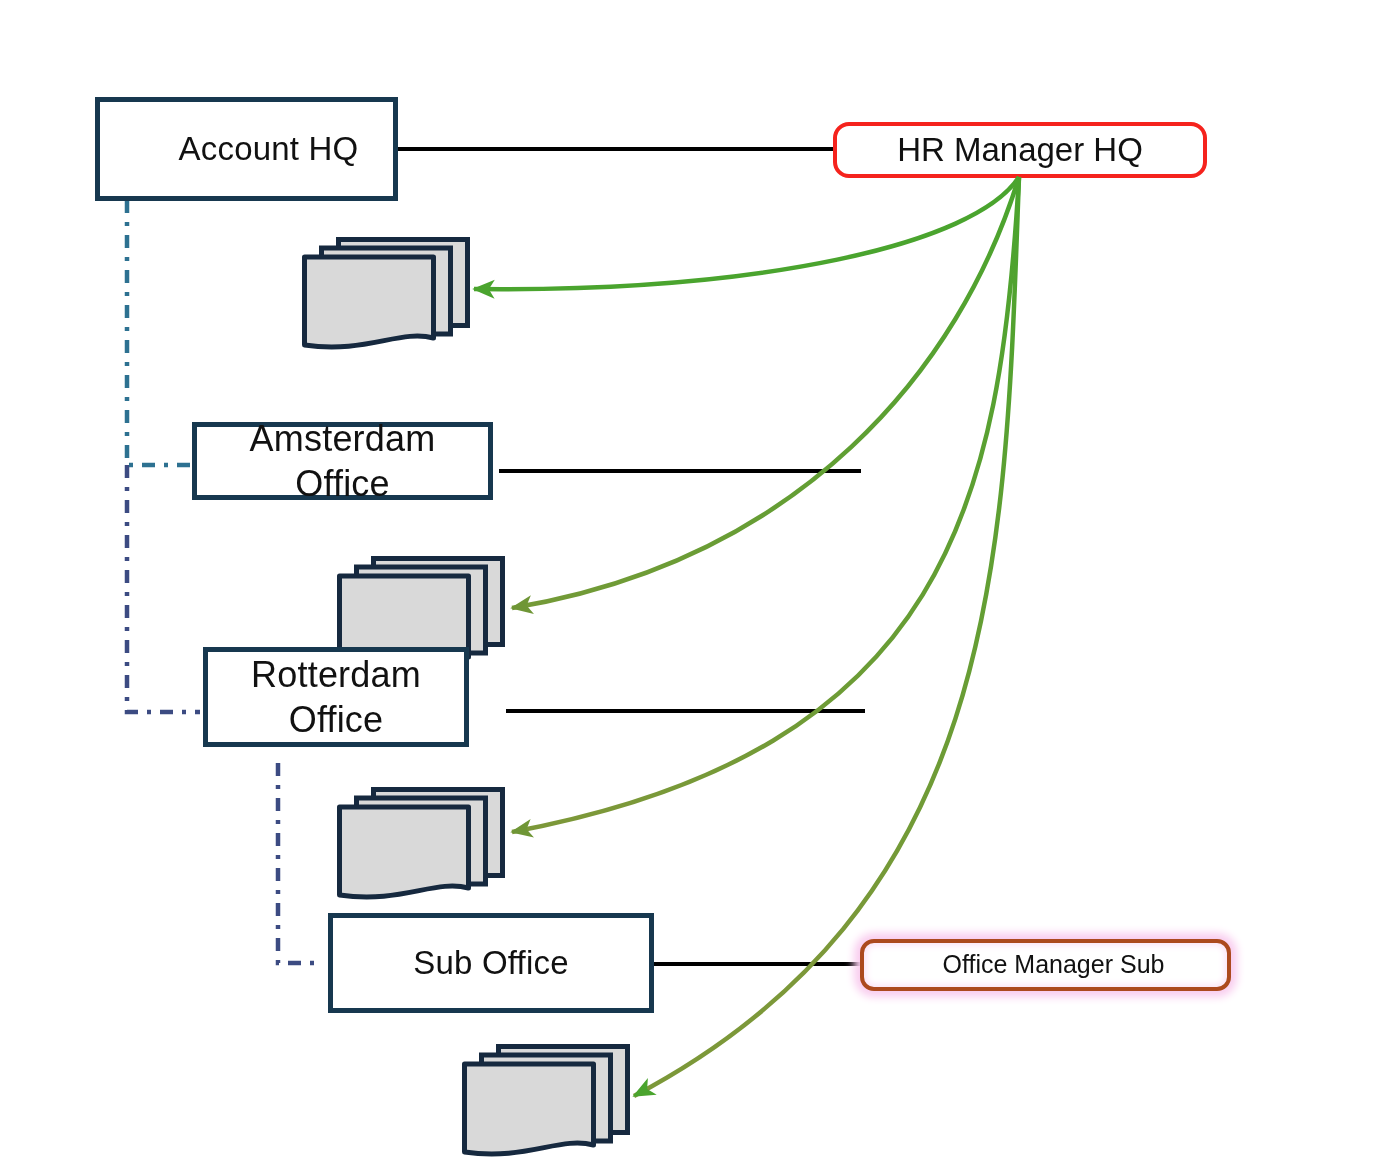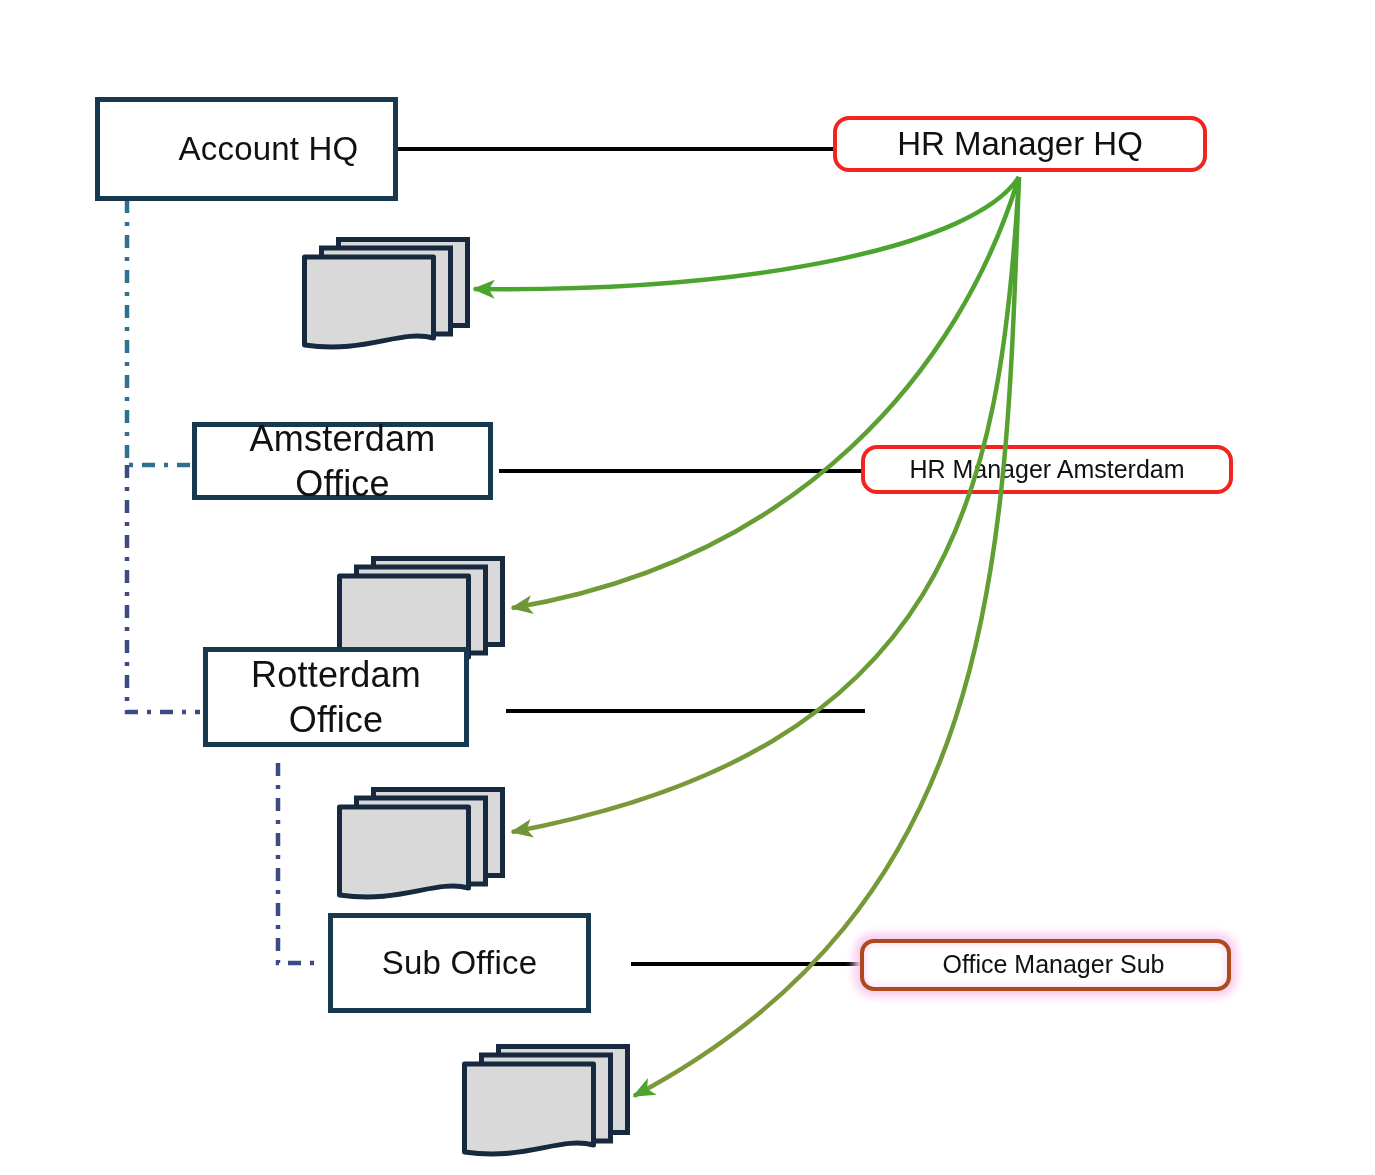--- a/index.html
+++ b/index.html
@@ -35,26 +35,26 @@
   }
   .manager-brown{
     border:4px solid #ac4a1e;
     border-radius:14px;
     box-shadow:0 0 9px 6px #f9cdef, inset 0 0 7px 2px #fbdff5;
   }
   .big-label{font-size:33px;}
   .small-label{font-size:25px;}
 
   #account-hq   {left:95px;  top:97px;  width:303px; height:104px;padding-left:44px;}
-  #hr-hq        {left:833px; top:116px; width:374px; height:56px;}
+  #hr-hq        {left:833px; top:122px; width:374px; height:56px;}
   #amsterdam    {left:192px; top:422px; width:301px; height:78px;}
   #hr-amsterdam {left:861px; top:445px; width:372px; height:49px;}
   #rotterdam    {left:203px; top:647px; width:266px; height:100px;}
   #hr-rotterdam {left:865px; top:686px; width:373px; height:52px;}
-  #sub-office   {left:328px; top:913px; width:263px; height:100px;align-items:center;}
+  #sub-office   {left:328px; top:913px; width:326px; height:100px;align-items:center;}
   #office-sub   {left:860px; top:939px; width:371px; height:52px;padding-left:16px;}
 </style>
 </head>
 <body>
 
 <div class="stage">
 
   <svg class="layer svg-under" viewBox="0 0 1375 1175">
     <defs>
       <g id="docstack">
@@ -88,23 +88,20 @@
       <span>HR Manager HQ</span>
     </div>
 
     <div class="node office" id="amsterdam">
       <span>
         <span style="display:block">Amsterdam</span>
         <span style="display:block">Office</span>
       </span>
     </div>
 
-    <div class="node manager-red small-label" id="hr-amsterdam">
-      <span>HR Manager Amsterdam</span>
-    </div>
 
     <div class="node office" id="rotterdam">
       <span>
         <span style="display:block">Rotterdam</span>
         <span style="display:block">Office</span>
       </span>
     </div>
 
 
     <div class="node office big-label" id="sub-office">

